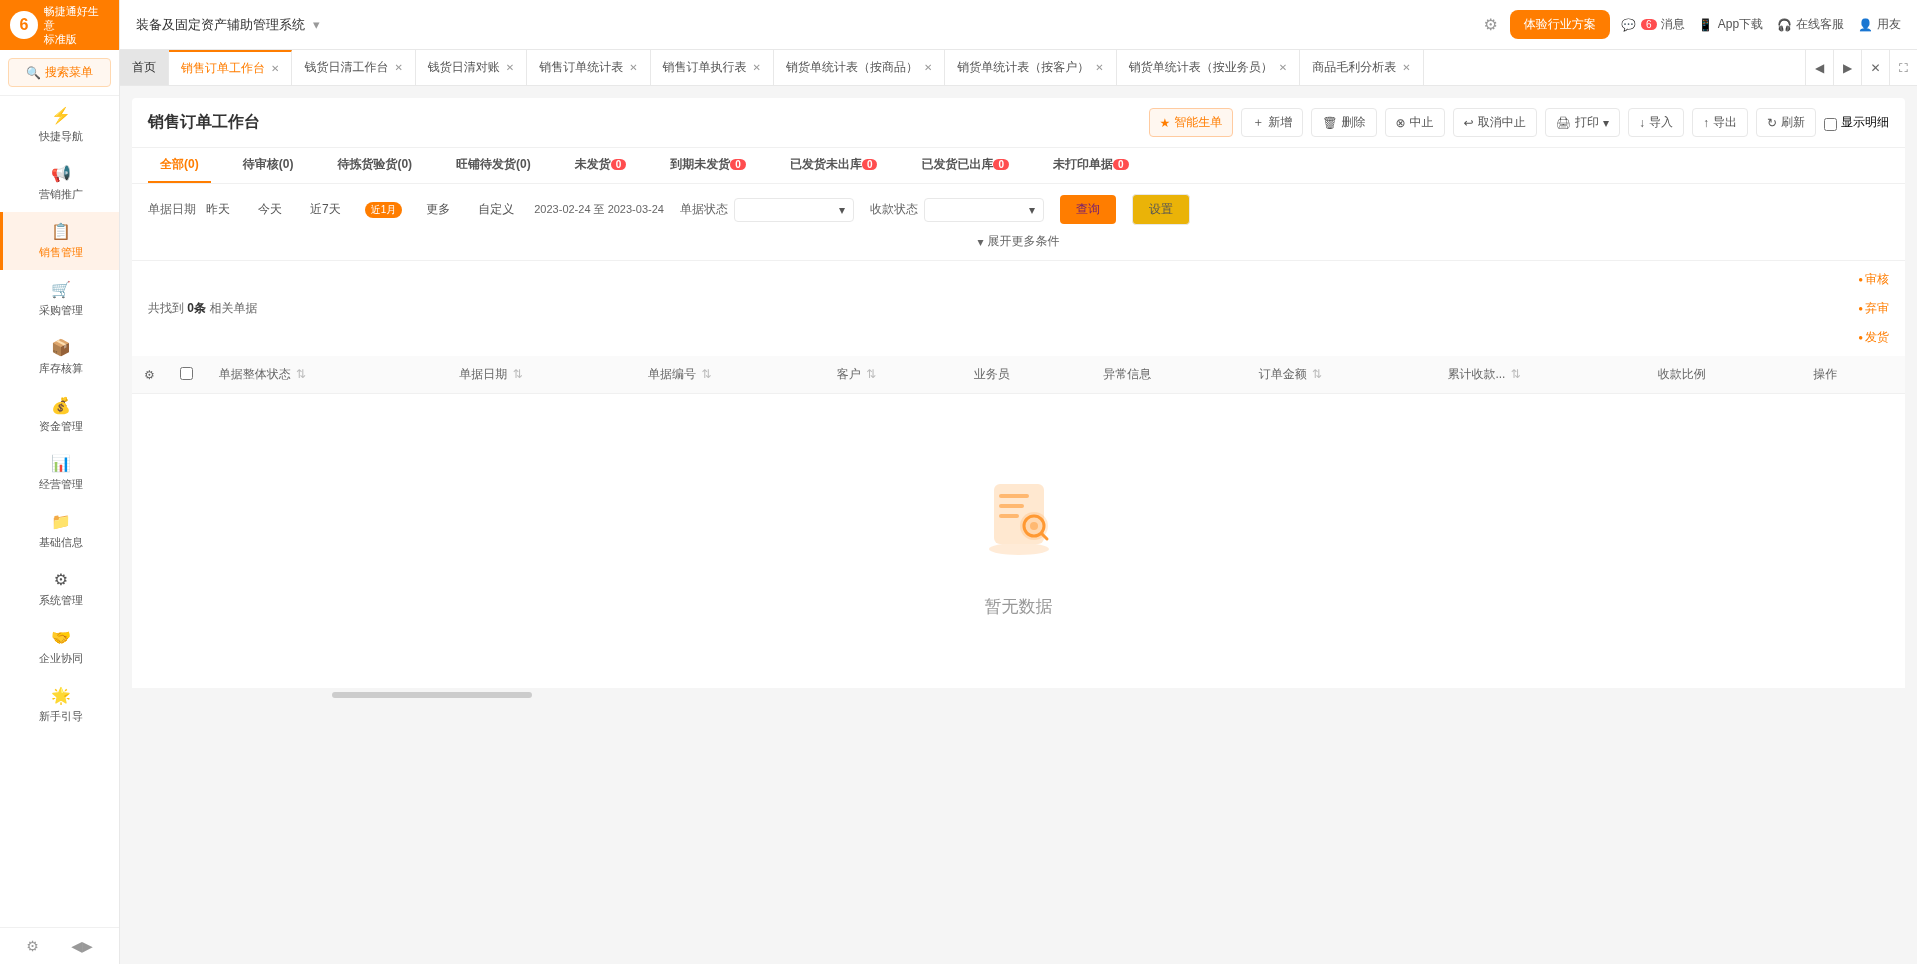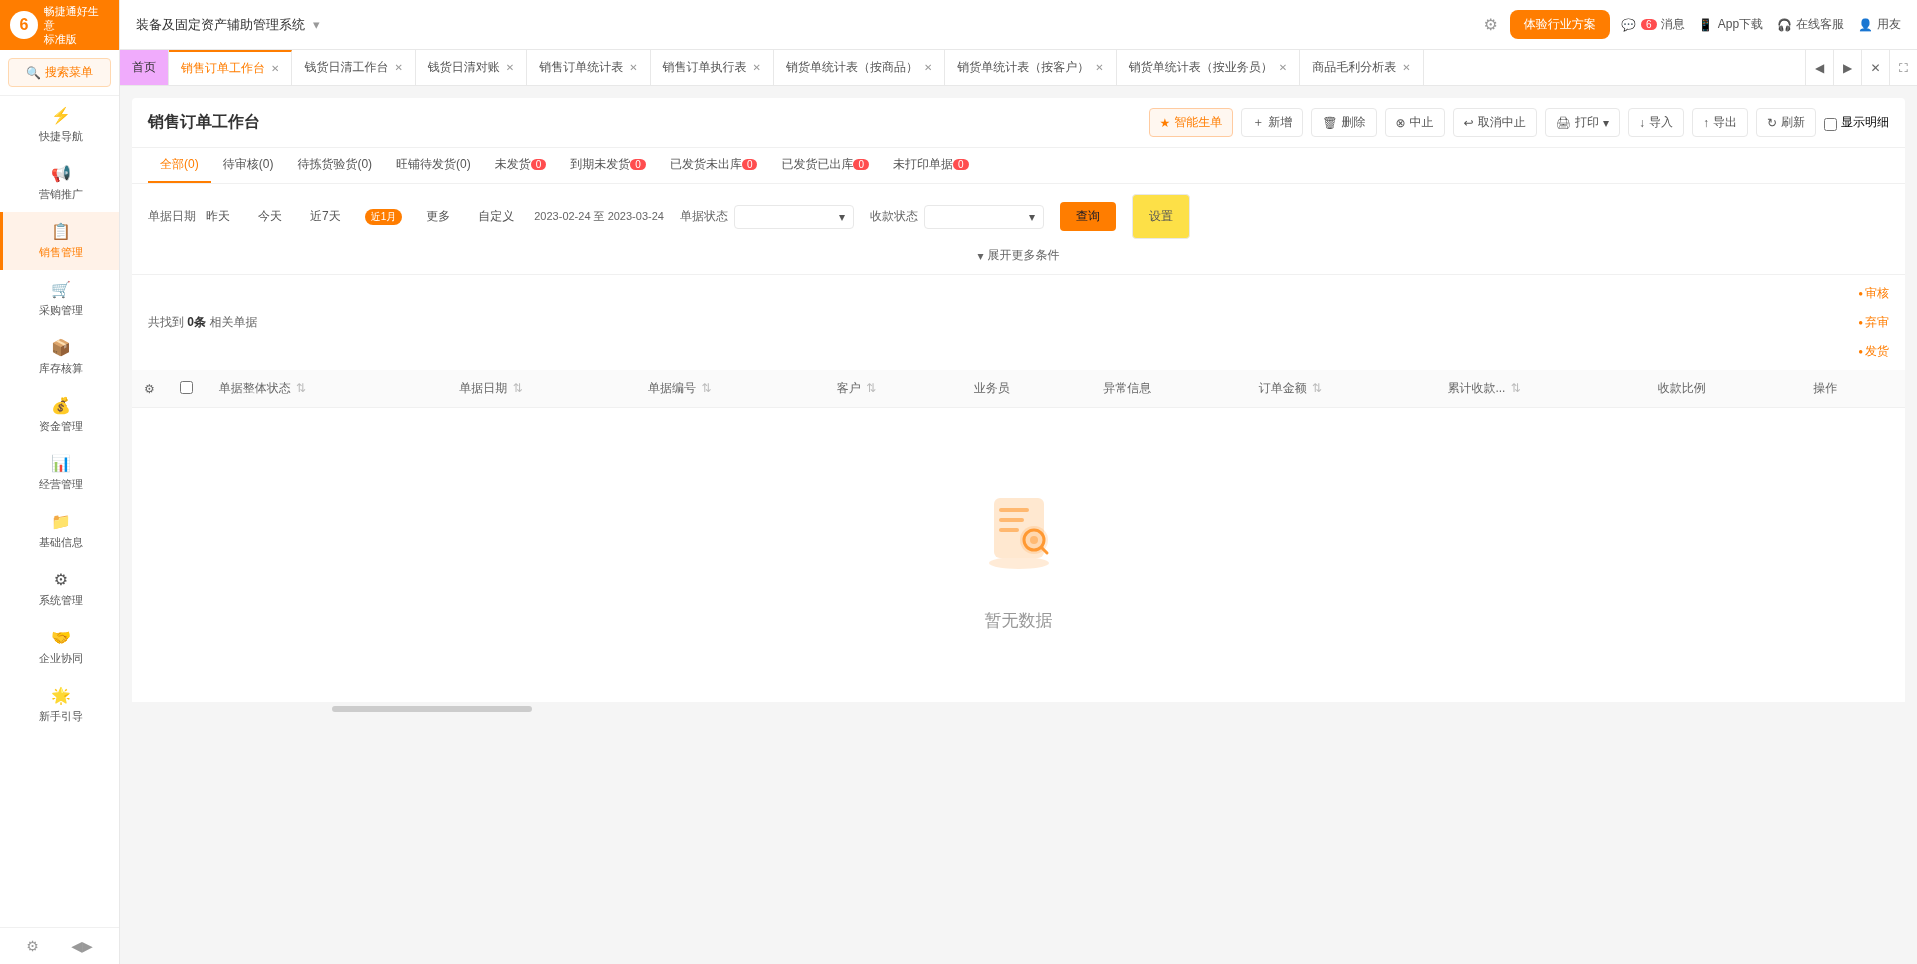--- a/index.html
+++ b/index.html
@@ -27,21 +27,21 @@
     .topbar-title { font-size: 13px; color: #333; flex: 1; display: flex; align-items: center; gap: 8px; }
     .btn-industry { background: #ff7d00; color: #fff; border: none; padding: 6px 14px; border-radius: 8px; cursor: pointer; font-size: 12px; }
     .topbar-right { display: flex; align-items: center; gap: 14px; color: #555; font-size: 12px; }
     .topbar-right-item { display: flex; align-items: center; gap: 4px; cursor: pointer; }
     .badge { background: #ff4d4f; color: #fff; border-radius: 10px; padding: 0 5px; font-size: 10px; min-width: 16px; text-align: center; }
 
     
     .tabs-bar { height: 36px; background: #fff; border-bottom: 1px solid #e8e8e8; display: flex; align-items: center; overflow: hidden; }
     .tab { padding: 0 12px; height: 36px; display: flex; align-items: center; gap: 6px; cursor: pointer; white-space: nowrap; font-size: 12px; color: #555; border-right: 1px solid #e8e8e8; flex-shrink: 0; }
     .tab.active { background: #fff; color: #ff7d00; border-top: 2px solid #ff7d00; }
-    .tab.home { background: #f0abfc; color: #333; }
+    .tab.home { background: #e5e5e5; color: #333; }
     .tab-close { color: #999; font-size: 10px; cursor: pointer; }
     .tabs-controls { display: flex; align-items: center; margin-left: auto; }
     .tabs-nav-btn { width: 28px; height: 36px; display: flex; align-items: center; justify-content: center; cursor: pointer; color: #666; border-left: 1px solid #e8e8e8; }
 
     
     .content { flex: 1; overflow: auto; background: #f5f5f5; padding: 12px; }
 
     
     .page-header { background: #fff; padding: 10px 16px; border-radius: 4px 4px 0 0; display: flex; align-items: center; justify-content: space-between; border-bottom: 1px solid #f0f0f0; }
     .page-title { font-size: 16px; font-weight: 600; color: #333; }
@@ -54,21 +54,21 @@
     .filter-row { display: flex; align-items: center; gap: 16px; flex-wrap: wrap; }
     .filter-item { display: flex; align-items: center; gap: 6px; }
     .filter-label { color: #666; white-space: nowrap; }
     .filter-options { display: flex; gap: 20px; align-items: center; }
     .filter-opt { color: #555; cursor: pointer; padding: 2px 4px; }
     .filter-date-range { color: #666; font-size: 11px; }
     .filter-select { border: 1px solid #e8e8e8; border-radius: 4px; padding: 4px 8px; color: #555; min-width: 120px; cursor: pointer; display: flex; align-items: center; justify-content: space-between; gap: 8px; background: #fff; }
     .expand-btn { display: flex; align-items: center; gap: 4px; color: #666; cursor: pointer; font-size: 12px; margin: 0 auto; }
 
     
-    .sub-tabs { background: #fff; display: flex; align-items: center; padding: 0 16px; gap: 0; border-bottom: 1px solid #f0f0f0; }
+    .sub-tabs { background: #fff; display: flex; align-items: center; padding: 0 16px; gap: 20px; border-bottom: 1px solid #f0f0f0; font-weight: bold; }
     .sub-tab { padding: 8px 12px; cursor: pointer; color: #555; font-size: 12px; border-bottom: 2px solid transparent; white-space: nowrap; }
     .sub-tab.active { color: #ff7d00; border-bottom-color: #ff7d00; }
     .sub-tab-badge { background: #ff4d4f; color: #fff; border-radius: 10px; padding: 0 5px; font-size: 10px; }
 
     
     .table-container { background: #fff; margin-top: 0; }
     .table-toolbar { padding: 10px 16px; display: flex; align-items: center; justify-content: space-between; }
     .table-count { color: #666; font-size: 12px; text-align: center; }
     .table-count strong { color: #333; }
     .table-ops { display: flex; gap: 12px; flex-direction: column; }
@@ -95,22 +95,22 @@
     .page-btn { width: 24px; height: 24px; display: flex; align-items: center; justify-content: center; border: 1px solid #e8e8e8; border-radius: 4px; cursor: pointer; color: #666; font-size: 12px; }
     .page-btn.disabled { color: #ccc; cursor: not-allowed; }
     .page-input { width: 40px; border: 1px solid #e8e8e8; border-radius: 4px; padding: 3px 6px; text-align: center; font-size: 12px; }
     .page-info { color: #666; font-size: 12px; }
 
     .scrollbar-area { height: 12px; background: #f5f5f5; position: relative; }
     .scrollbar-thumb { height: 6px; width: 200px; background: #ccc; border-radius: 3px; position: absolute; top: 3px; left: 200px; cursor: pointer; }
 
     .tag-month { background: #ff7d00; color: #fff; border-radius: 10px; padding: 1px 6px; font-size: 10px; }
 
-    .filter-query-btn { background: #ff7d00; color: #0f172a; border: none; padding: 6px 16px; border-radius: 4px; cursor: pointer; font-size: 12px; }
-    .filter-set-btn { background: #fde047; color: #555; border: 1px solid #e8e8e8; padding: 13px 16px; border-radius: 4px; cursor: pointer; font-size: 12px; }
+    .filter-query-btn { background: #ff7d00; color: #701a75; border: none; padding: 6px 16px; border-radius: 4px; cursor: pointer; font-size: 12px; }
+    .filter-set-btn { background: #eab308; color: #555; border: 1px solid #e8e8e8; padding: 6px 16px; border-radius: 4px; cursor: pointer; font-size: 12px; }
   </style>
 </head>
 <body>
 
 <div class="sidebar">
   <div class="sidebar-logo">
     <div class="sidebar-logo-icon">6</div>
     <div class="sidebar-logo-text">
       <div>畅捷通好生意</div>
       <div>标准版</div>

